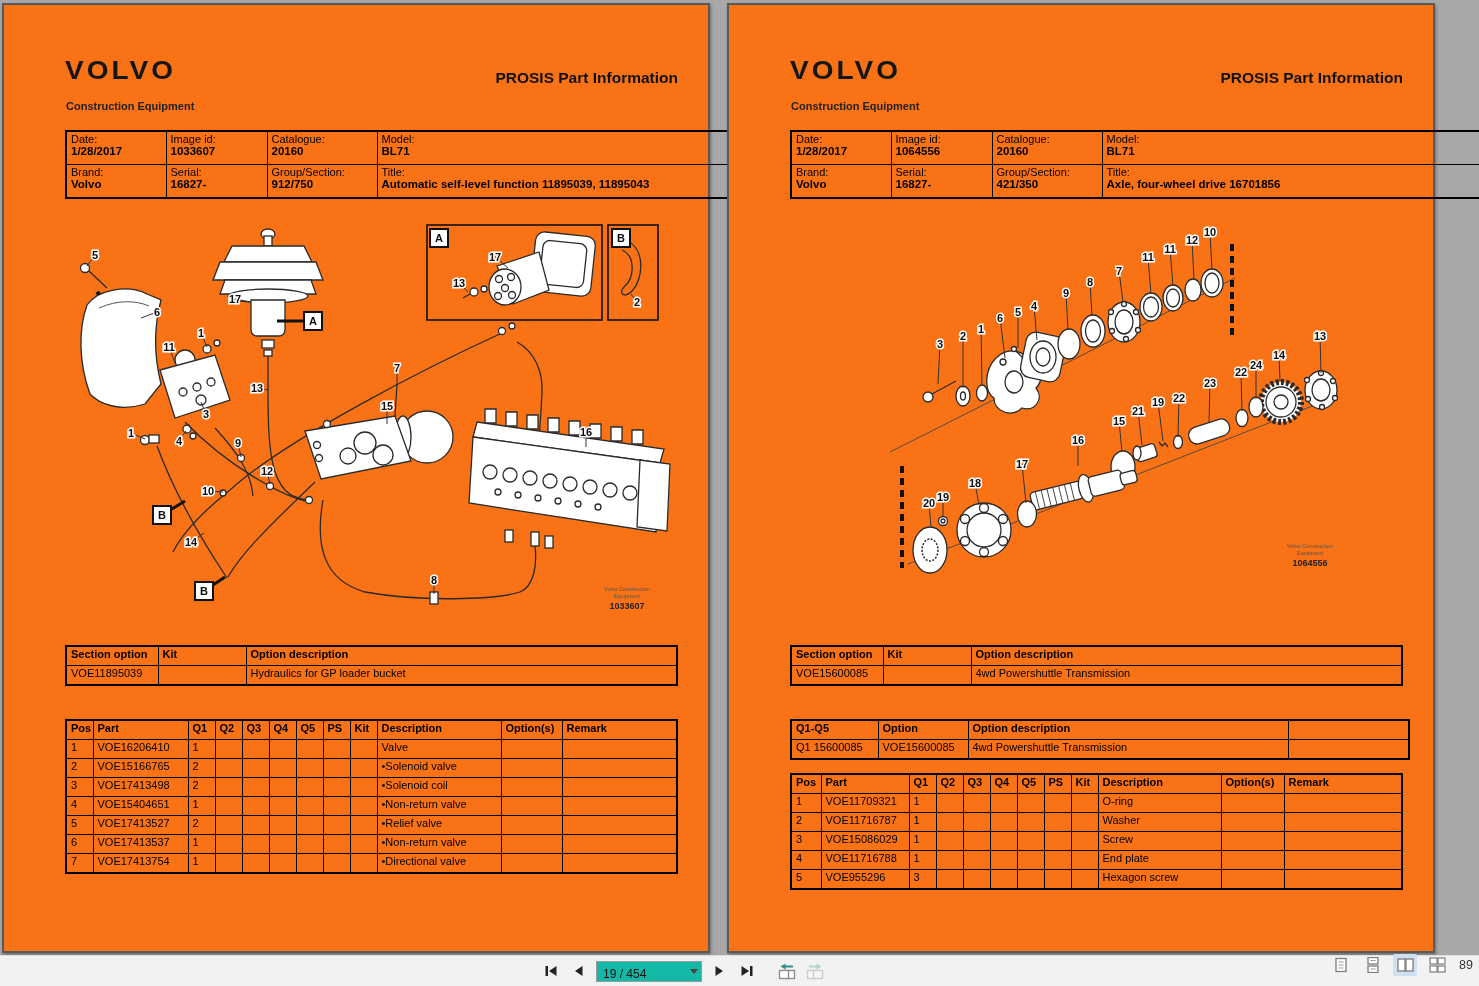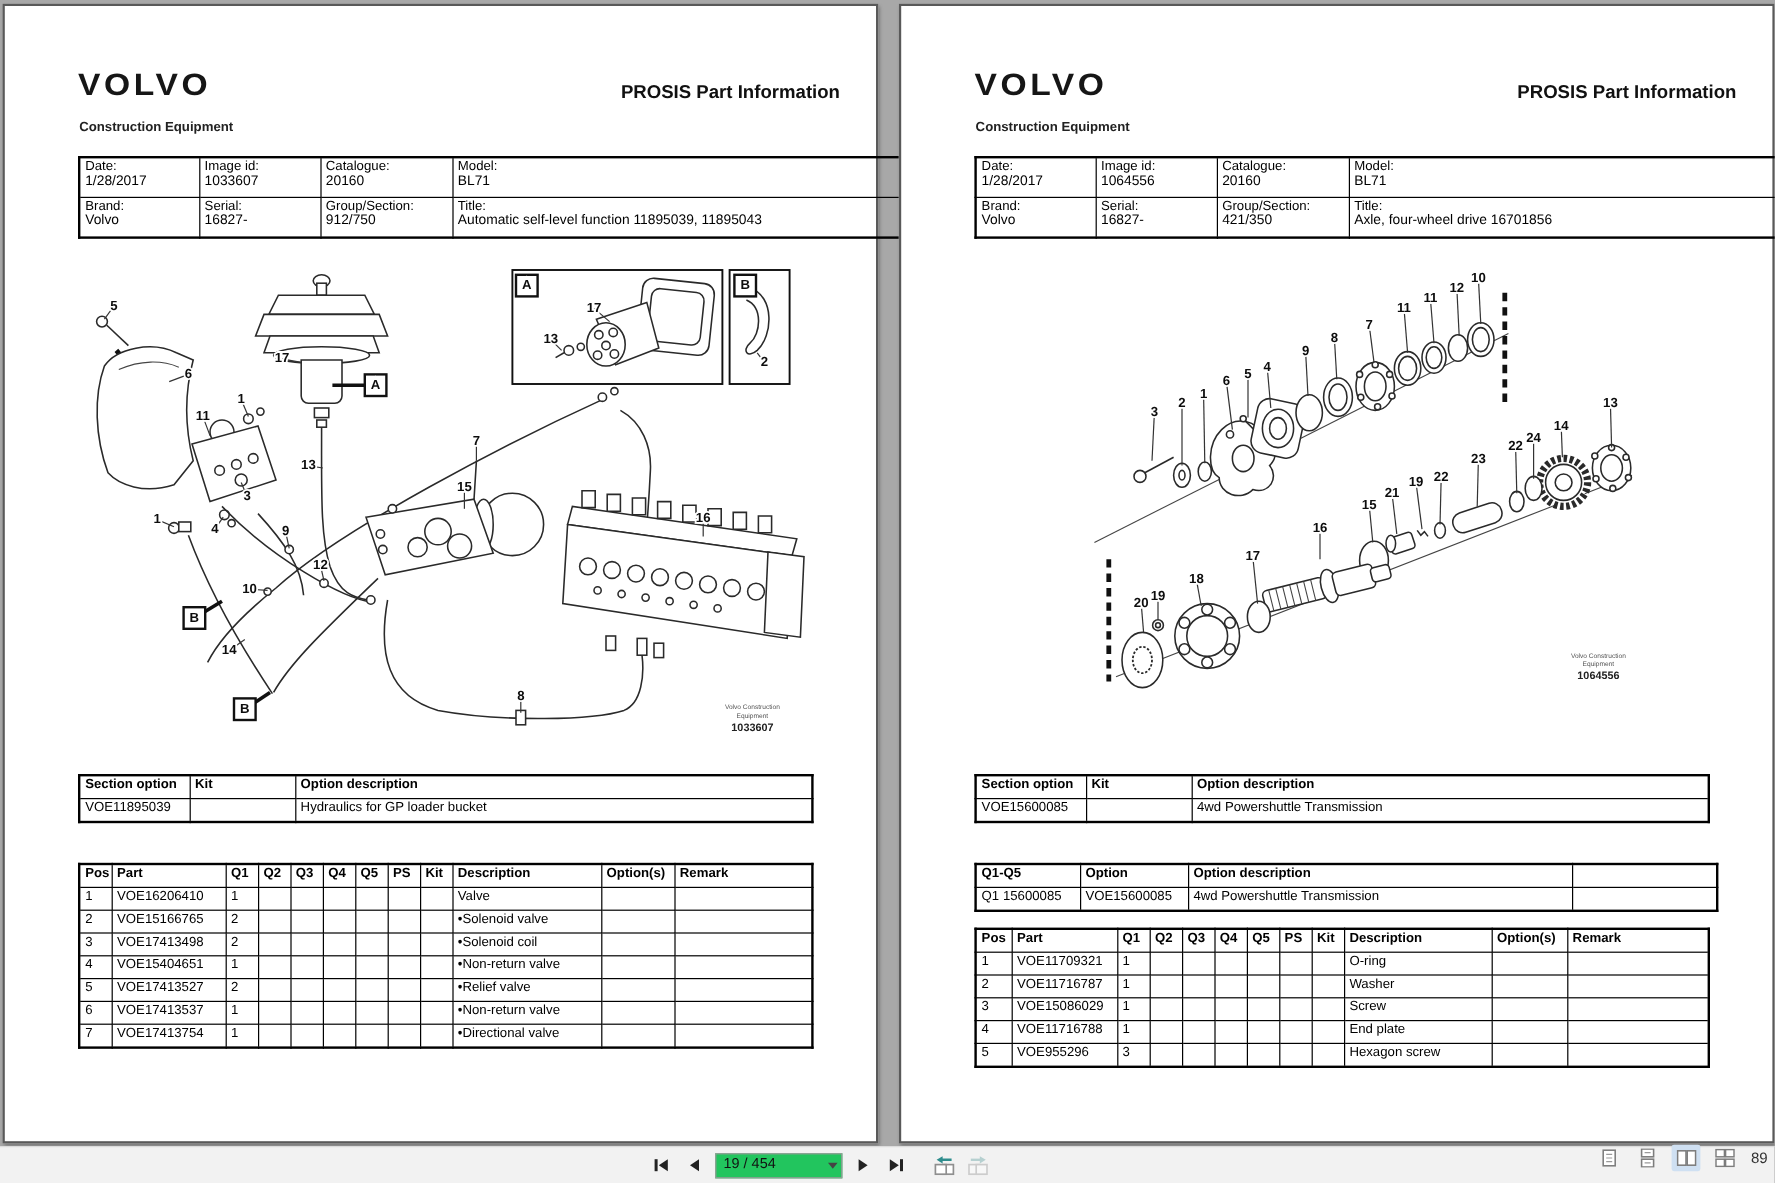--- a/index.html
+++ b/index.html
@@ -1,32 +1,32 @@
 <!DOCTYPE html>
 <html><head>
 <meta charset="utf-8">
 <style>
   html,body{margin:0;padding:0;background:#a8a8a8;font-family:"Liberation Sans",sans-serif;}
   .viewport{position:relative;width:1479px;height:986px;background:#a8a8a8;overflow:hidden;}
   .pages{position:absolute;top:3px;left:2px;display:flex;gap:17px;}
-  .page{position:relative;width:704px;height:946px;background:#ffffff;border:2px solid #595959;
-        box-shadow:1px 2px 3px rgba(0,0,0,.35);padding-left:22px;}
+  .page{position:relative;width:704px;height:946px;background:#f97316;border:2px solid #595959;
+        box-shadow:1px 2px 3px rgba(0,0,0,.35);}
   
   .logo{position:absolute;top:50px;left:61px;font-size:28px;font-weight:bold;letter-spacing:3px;color:#161616;transform:scaleY(.92);}
   .logo-sub{position:absolute;top:95px;left:62px;font-size:11px;font-weight:bold;color:#222;}
   .prosis{position:absolute;top:64px;right:30px;font-size:15.5px;font-weight:bold;color:#111;}
   
   table{border-collapse:collapse;table-layout:fixed;font-size:11px;color:#000;}
   table.bordered{border:2px solid #000;}
   table.bordered td,table.bordered th{border:1px solid #000;padding:1px 4px;vertical-align:top;text-align:left;
       overflow:hidden;white-space:nowrap;}
   .info-table{position:absolute;left:61px;top:125px;width:729px;}
   .info-table td{height:30px;}
   .info-table .lbl{font-weight:normal;font-size:11px;}
-  .info-table .val{font-weight:normal;font-size:11.5px;}
+  .info-table .val{font-weight:bold;font-size:11.5px;}
   .sections-table{position:absolute;left:61px;top:640px;width:613px;}
   .q1q5-table{position:absolute;left:61px;top:714px;width:620px;}
   .parts-table{width:613px;position:absolute;left:61px;}
   .parts-a{top:714px;}
   .parts-b{top:768px;}
   .parts-table td,.parts-table th,.sections-table td,.sections-table th,.q1q5-table td,.q1q5-table th{height:16px;}
   th{font-weight:bold;}
   
   svg.diagram{position:absolute;left:61px;top:195px;}
   .art{fill:#fff;stroke:#2a2a2a;stroke-width:1.3;}
@@ -39,21 +39,21 @@
   .leader.thick{stroke:#111;stroke-width:3;}
   .cbox{fill:#fff;stroke:#111;stroke-width:2;}
   .wm{font-size:5.5px;fill:#555;text-anchor:middle;}
   .wmid{font-size:9px;font-weight:bold;fill:#222;text-anchor:middle;}
   
   .toolbar{position:absolute;left:0;right:0;bottom:0;height:30px;background:#f2f2f2;border-top:1px solid #dcdcdc;}
   .nav-center{position:absolute;left:540px;top:0;height:30px;display:flex;align-items:center;gap:6px;}
   .nav-right{position:absolute;right:6px;top:0;height:17px;display:flex;align-items:center;gap:8px;}
   .tb-btn{width:22px;height:22px;display:flex;align-items:center;justify-content:center;background:transparent;border:none;padding:0;cursor:pointer;}
   .tb-btn.disabled{opacity:.45;}
-  .combo{width:104px;height:19px;background:#22c55e;border:1px solid #9a9a9a;display:flex;align-items:flex-start;font-size:12px;color:#111;cursor:pointer;}
+  .combo{width:104px;height:19px;background:#14b8a6;border:1px solid #9a9a9a;display:flex;align-items:flex-end;font-size:12px;color:#111;cursor:pointer;}
   .combo .txt{flex:1;padding-left:6px;}
   .combo .caret{width:14px;height:100%;display:flex;align-items:center;justify-content:center;}
   .caret i{width:0;height:0;border-left:4px solid transparent;border-right:4px solid transparent;border-top:5px solid #444;}
   .view-btn{width:24px;height:22px;display:flex;align-items:center;justify-content:center;border:none;background:transparent;padding:0;cursor:pointer;border-radius:2px;}
   .view-btn.selected{background:#cfe0f2;}
   .zoom-txt{font-size:12.5px;color:#333;padding-left:2px;}
 </style>
 </head>
 <body>
 

